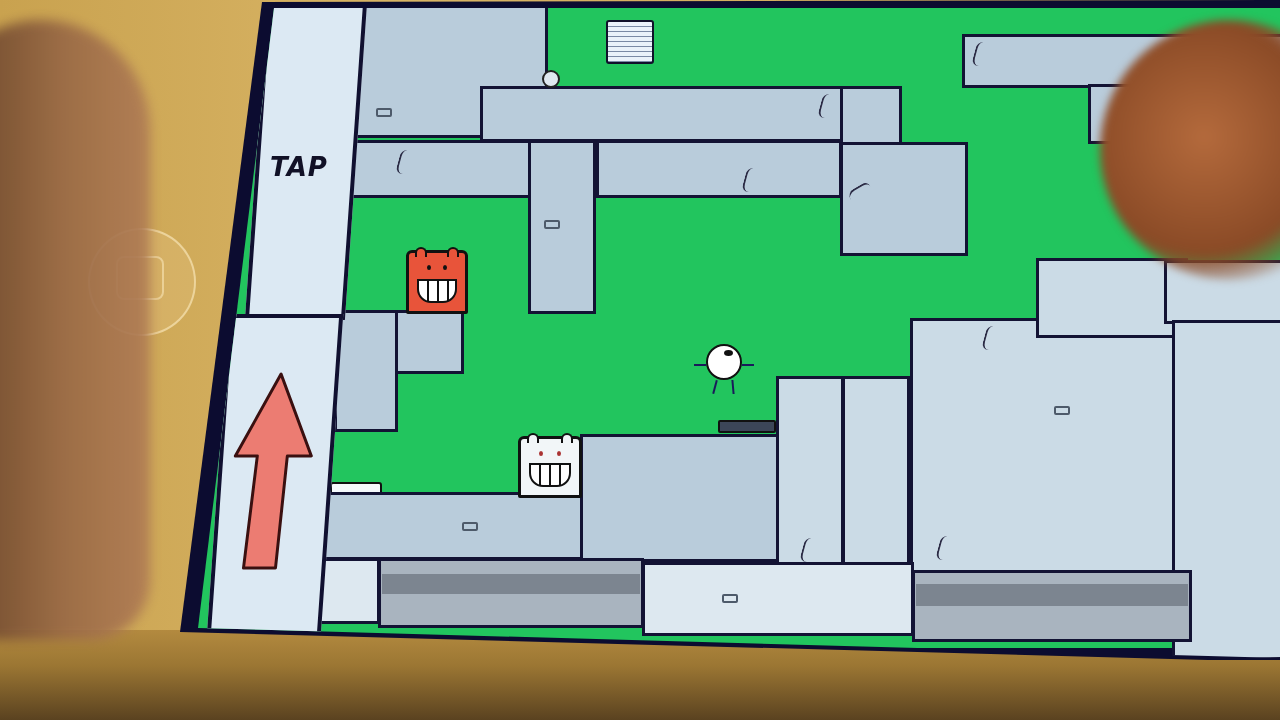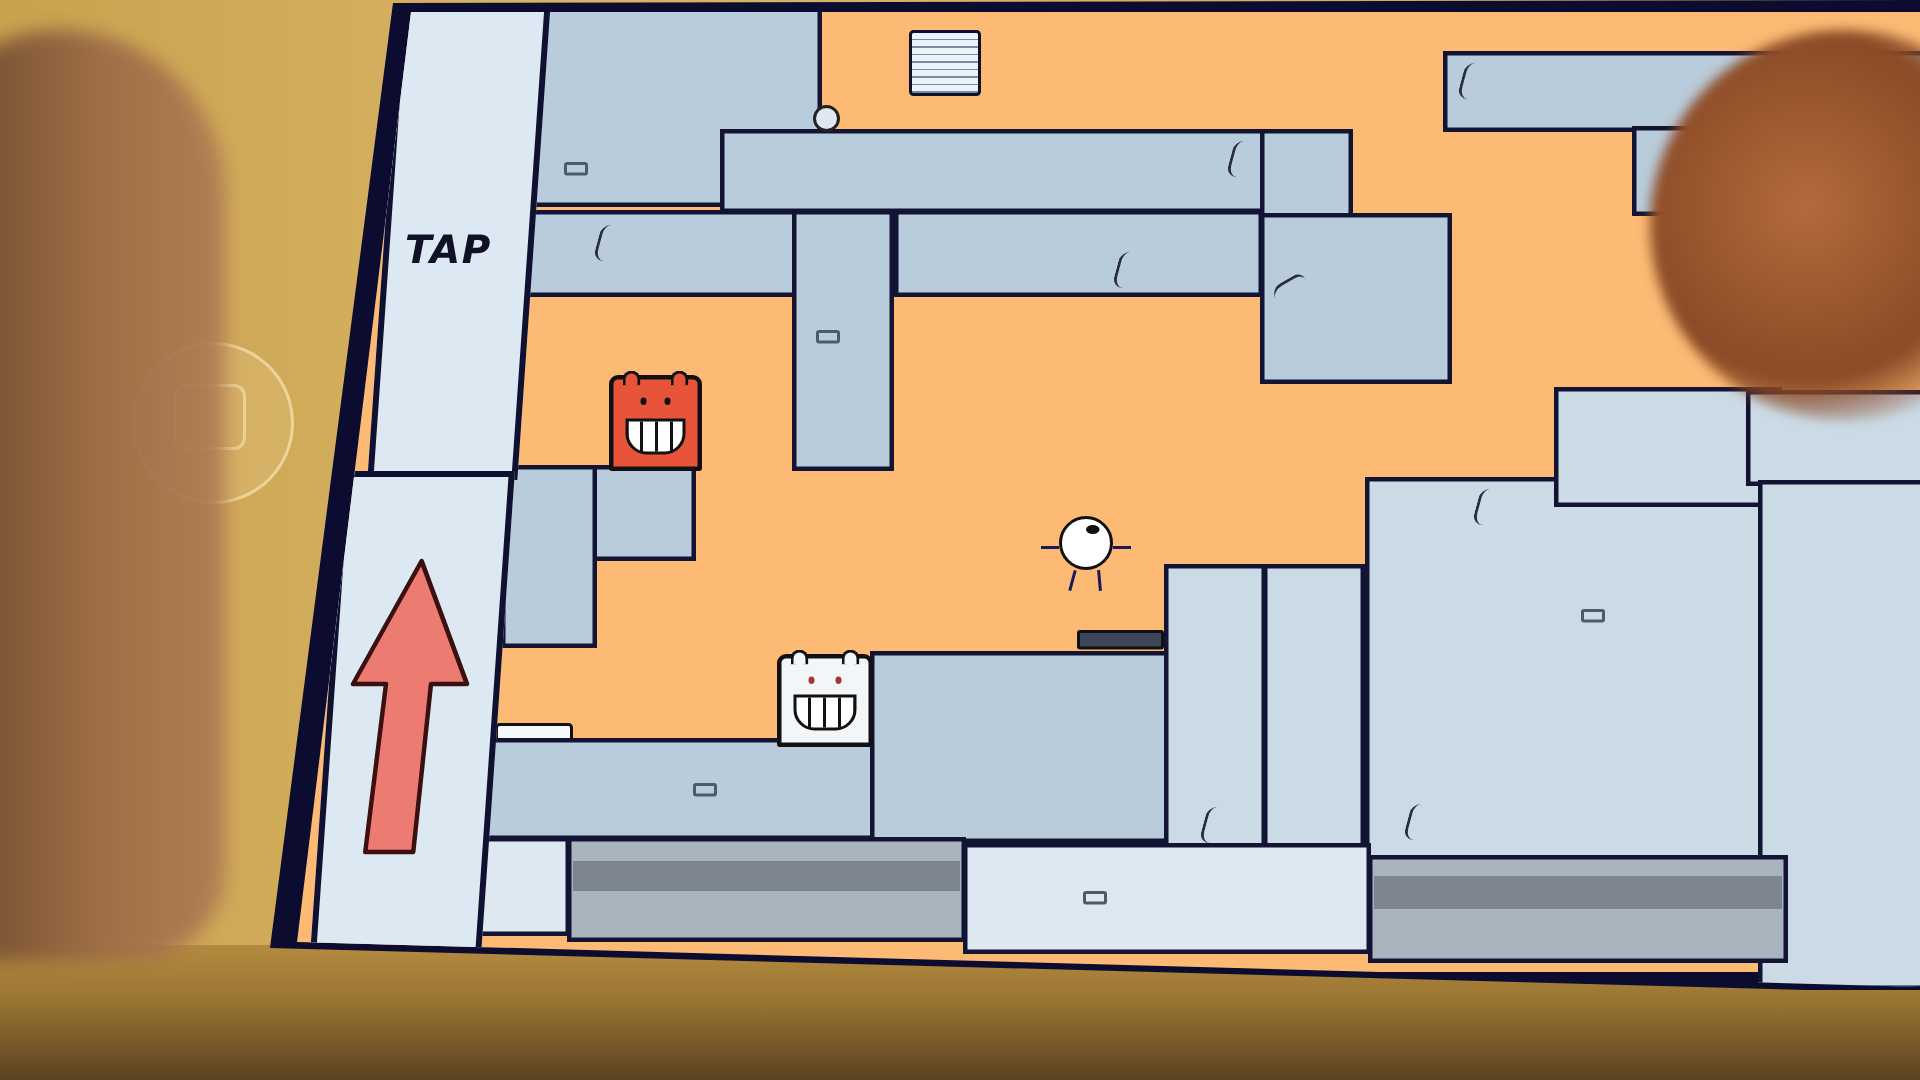--- a/index.html
+++ b/index.html
@@ -13,21 +13,21 @@
     background:linear-gradient(180deg,#b38a3f 0%,#9b7633 40%,#5a4220 100%);}
   .home-button{left:88px;top:228px;width:104px;height:104px;border-radius:50%;
     border:2px solid rgba(255,240,200,.55);background:rgba(230,200,140,.25);}
   .home-square{left:116px;top:256px;width:44px;height:40px;border:2px solid rgba(255,240,200,.5);border-radius:8px;}
   .thumb{left:-60px;top:20px;width:210px;height:620px;border-radius:100px 110px 60px 60px;
     background:linear-gradient(90deg,#5d3a24 0%,#9a6a46 60%,#b07c55 100%);opacity:.92;filter:blur(6px);}
   .finger{left:1100px;top:20px;width:260px;height:260px;border-radius:50%;
     background:radial-gradient(circle at 40% 45%,#b46a3c 0%,#8a4a26 55%,rgba(120,70,40,0) 75%);filter:blur(4px);}
   .screen{left:180px;top:0;width:1100px;height:660px;background:#0c0c30;
     clip-path:polygon(82px 2px,1100px 0,1100px 662px,0 632px);}
-  .game{left:198px;top:8px;width:1082px;height:640px;background:#fdba74;
+  .game{left:198px;top:8px;width:1082px;height:640px;background:#22c55e;
     clip-path:polygon(76px 0,1082px 0,1082px 650px,0 620px);}
   .block{position:absolute;background:#b9ccdb;border:3px solid #131334;box-sizing:border-box;}
   .block.light{background:#cbdbe6;}
   .block.white{background:#dde8f0;}
   .stripe{position:absolute;background:#7c8590;}
   .panel{position:absolute;background:#dce9f3;border:4px solid #101030;box-sizing:border-box;}
   .tap-text{position:absolute;font-family:"DejaVu Sans",sans-serif;font-weight:bold;font-style:italic;
     font-size:26px;color:#111126;letter-spacing:1px;}
   .vent{position:absolute;width:16px;height:9px;border:2px solid #4d5a6a;border-radius:2px;box-sizing:border-box;}
   .crack{position:absolute;width:10px;height:24px;border-left:2px solid #2a2a44;border-radius:6px 0 0 8px;transform:skewX(-15deg);}

